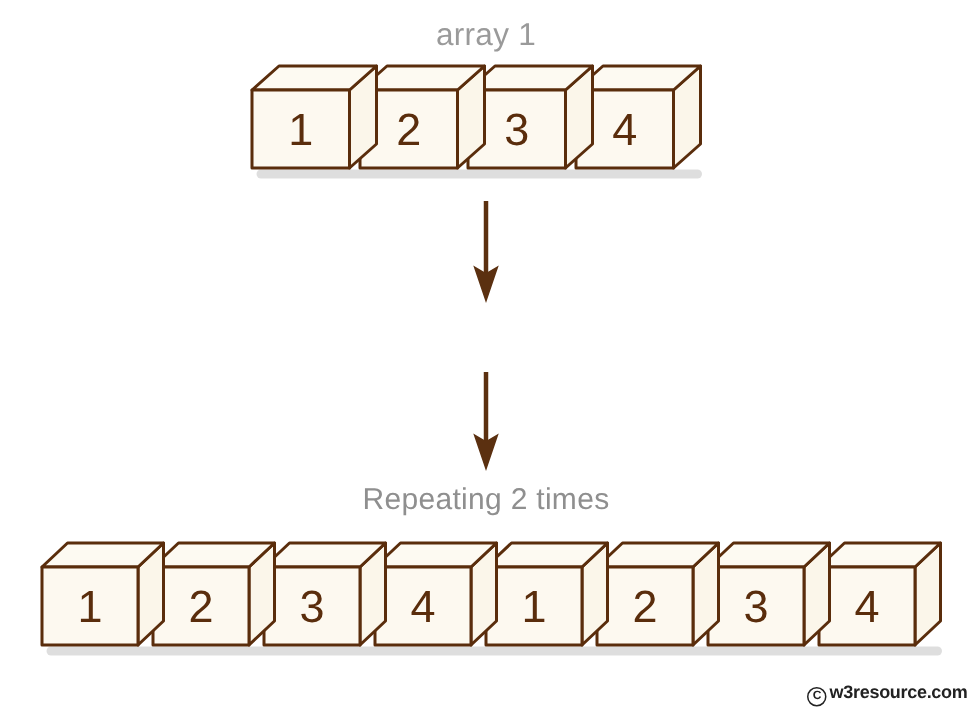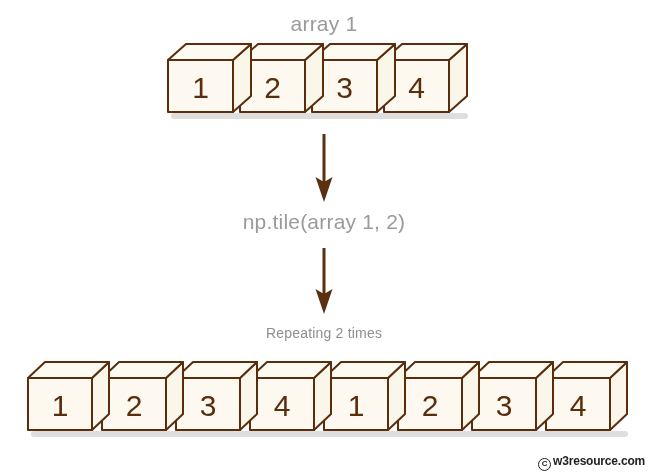--- a/index.html
+++ b/index.html
@@ -41,21 +41,21 @@
   }
 
   #label-np-tile {
     top: 209px;
     font-size: 21px;
     line-height: 26px;
   }
 
   #label-repeating {
     top: 320px;
-    font-size: 14px;
+    font-size: 20px;
     line-height: 26px;
     color: #8f8f8f;
   }
 
   .cube-row {
     position: absolute;
     left: 0;
     top: 0;
   }
 
@@ -160,21 +160,20 @@
           <text class="cube-num" x="32.5" y="43">1</text>
         </g>
       </svg>
   </div>
 
   <svg class="arrow-svg" id="arrow-1" width="30" height="70" style="left:309px; top:134px;">
     <line class="arrow-shaft" x1="15" y1="0" x2="15" y2="48"></line>
     <polygon class="arrow-head" points="15,68 6.5,43 15,48 23.5,43"></polygon>
   </svg>
 
-  <div class="label" id="label-np-tile">np.tile(array 1, 2)</div>
 
   <svg class="arrow-svg" id="arrow-2" width="30" height="68" style="left:309px; top:248px;">
     <line class="arrow-shaft" x1="15" y1="0" x2="15" y2="46"></line>
     <polygon class="arrow-head" points="15,66 6.5,41 15,46 23.5,41"></polygon>
   </svg>
 
   <div class="label" id="label-repeating">Repeating 2 times</div>
 
   <div class="cube-row" id="output-row" style="left:28px; top:362px;">
     <svg class="cube-svg" id="output-svg" width="600" height="86" viewBox="0 0 600 86">

